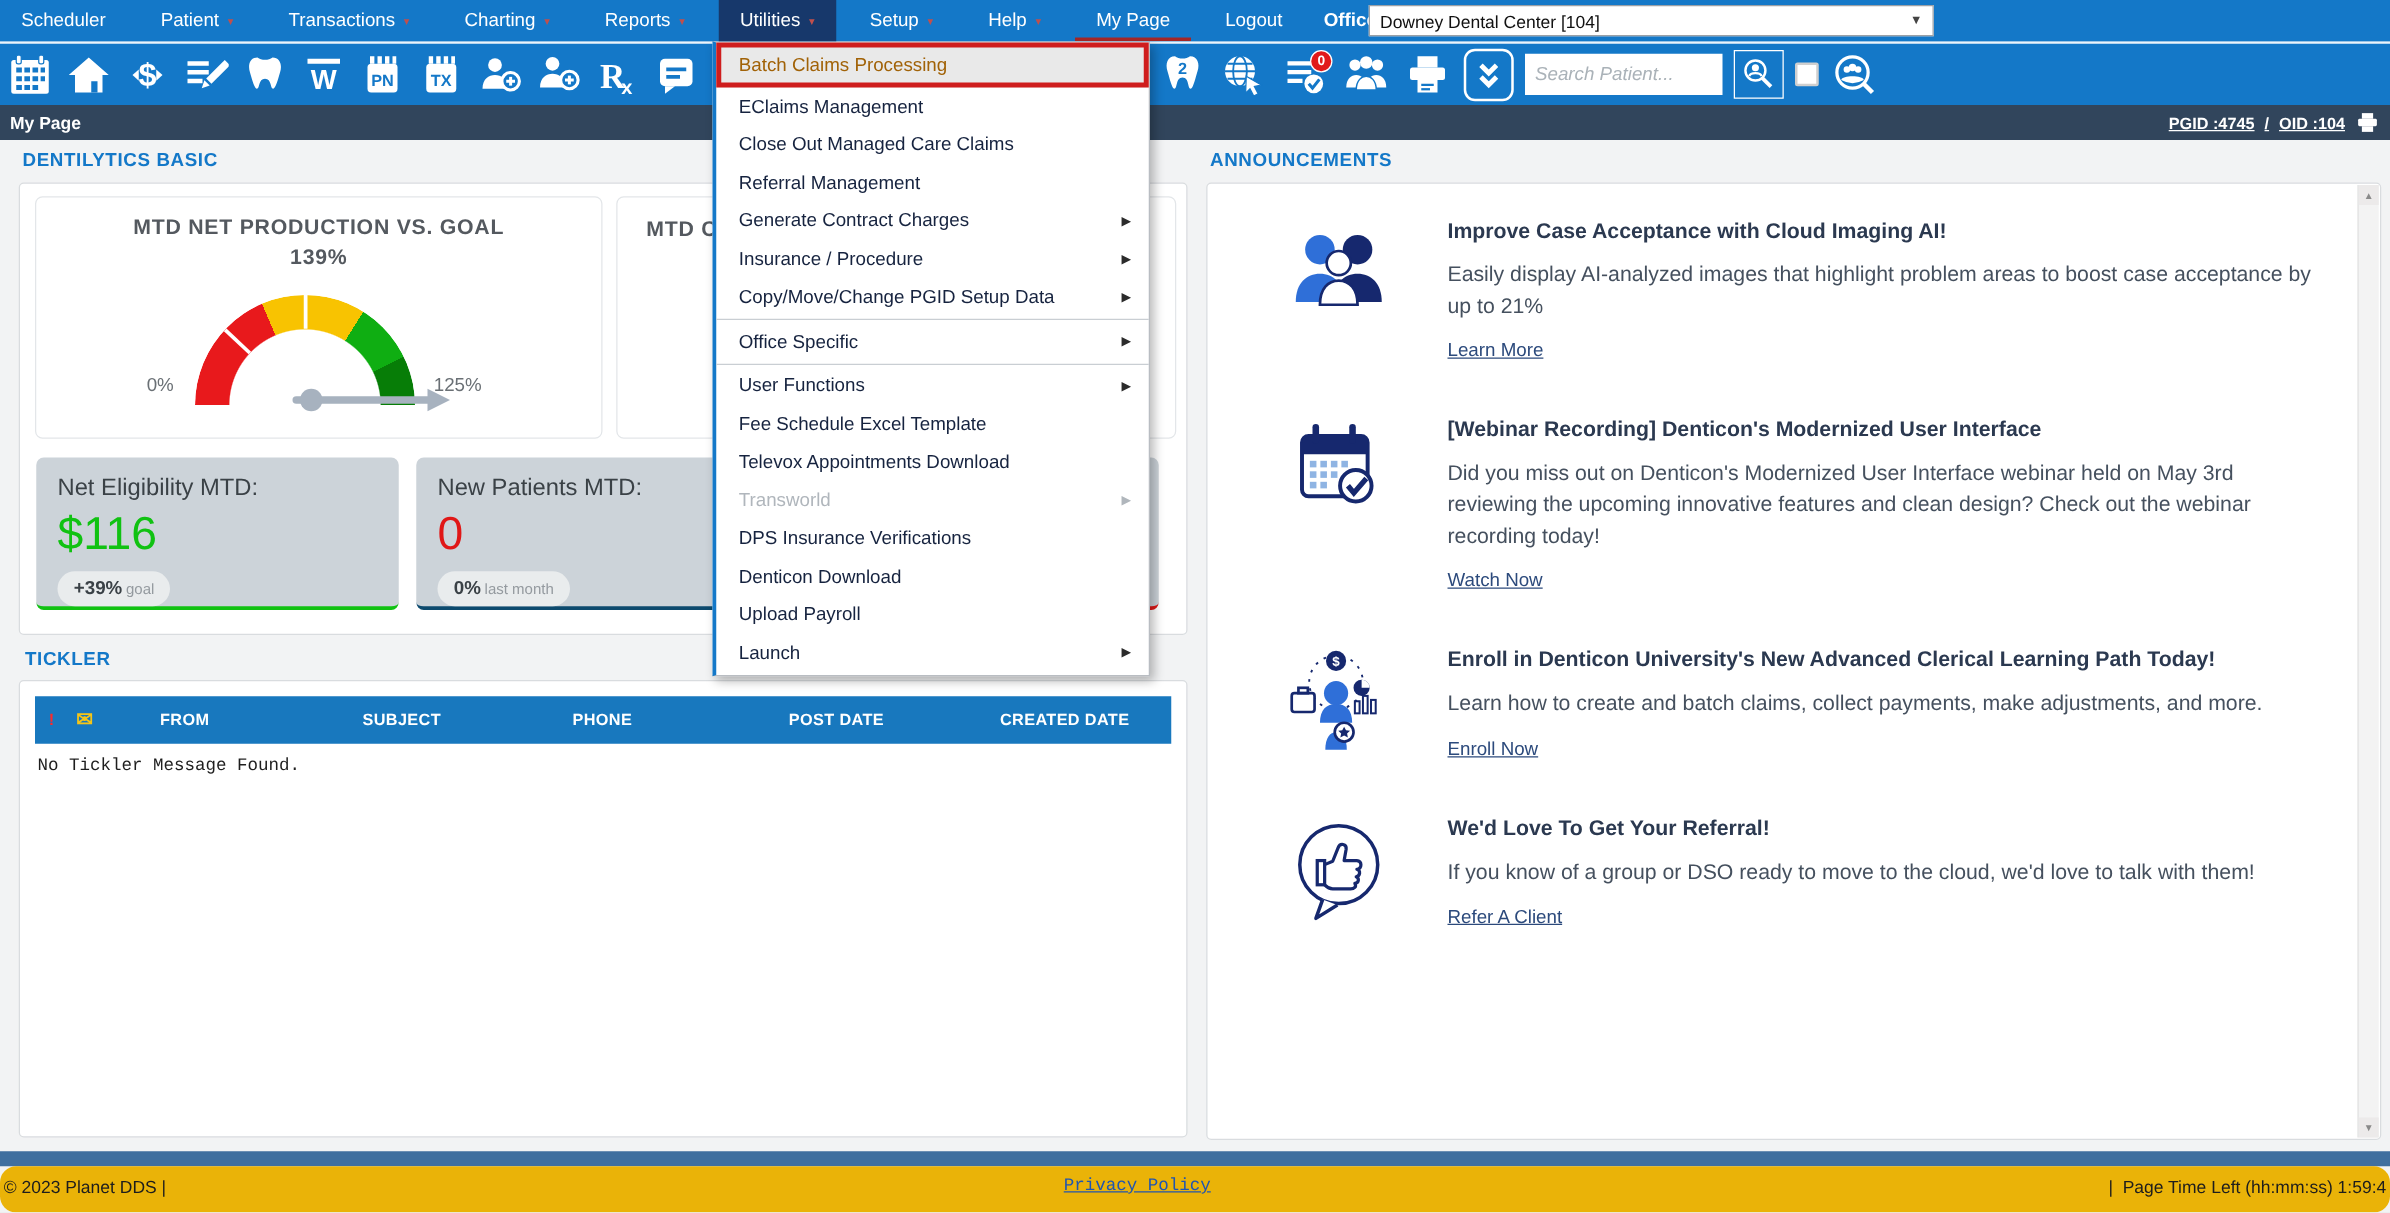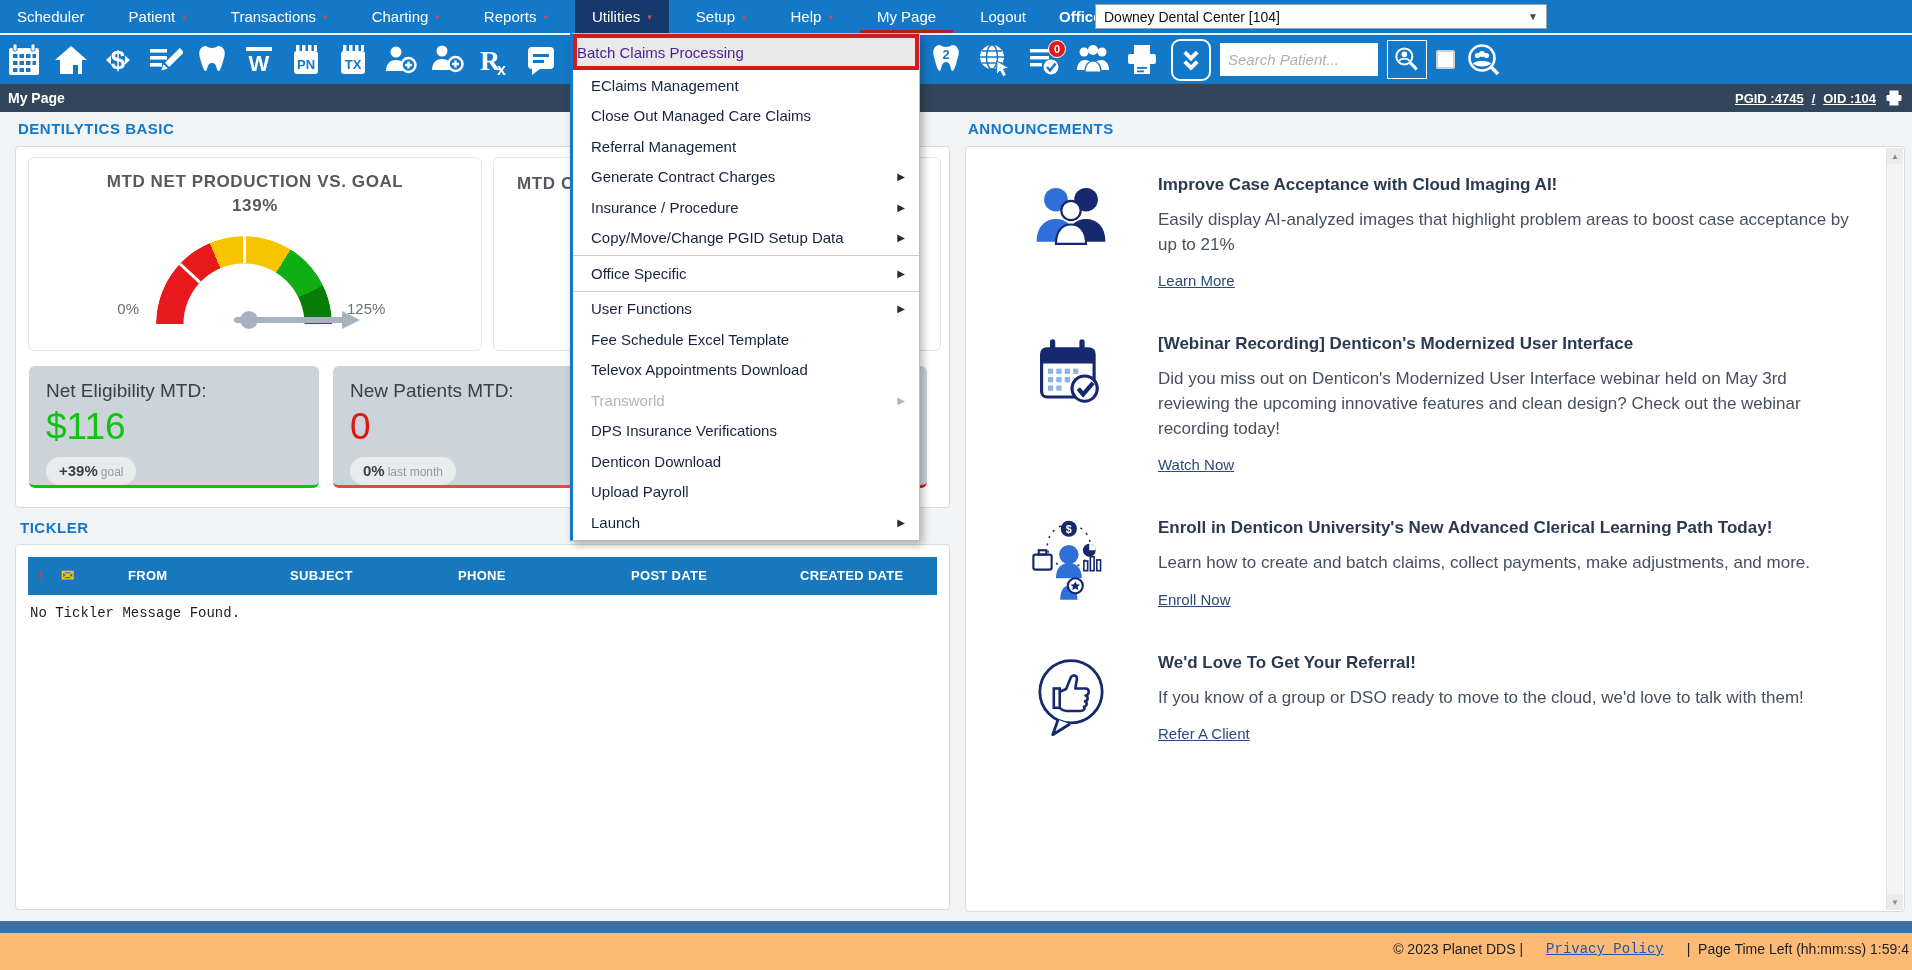--- a/index.html
+++ b/index.html
@@ -77,37 +77,37 @@
   .tempty{position:absolute;left:14px;top:60px;font-size:14px;color:#1e1e1e;font-family:Liberation Mono, monospace;}
   
   .menu{position:absolute;left:570px;top:33px;width:350px;background:#fff;border:1px solid #b9bdc2;
         border-left:3px solid #1478c8;box-shadow:3px 4px 8px rgba(0,0,0,.28);z-index:50;box-sizing:border-box;
         padding-bottom:2px;}
   .mi{height:30.5px;display:flex;align-items:center;justify-content:space-between;padding:0 14px 0 18px;
       font-size:15px;color:#16233f;cursor:pointer;white-space:nowrap;}
   .mi .arr{color:#2b2b2b;font-size:10px;}
   .mi.disabled{color:#b0b6bc;}
   .mi-hl{border:4px solid #cf1d1d;background:#e9e9e9;height:28px;display:flex;align-items:center;
-      font-size:15px;color:#4c1d95;cursor:pointer;}
+      padding-left:14px;font-size:15px;color:#a16207;cursor:pointer;}
   .msep{border-top:1px solid #c9ced3;margin:2px 0;}
   
   .ann-scroll{position:absolute;top:1px;right:1px;bottom:1px;width:16px;background:#f3f3f3;border-left:1px solid #e2e2e2;}
   .ann-scroll .sb{position:absolute;left:0;width:16px;height:16px;background:#eceaea;color:#8a8a8a;font-size:8px;
       display:flex;align-items:center;justify-content:center;cursor:pointer;}
   .ann-body{position:absolute;left:0;top:0;right:17px;bottom:0;overflow:hidden;padding:28px 20px 0 55px;}
   .ann-item{display:flex;gap:37px;margin-bottom:44px;}
   .ann-icon{width:100px;flex-shrink:0;display:flex;justify-content:center;align-items:flex-start;}
   .ann-text{width:700px;}
   .ann-title{font-size:17px;font-weight:bold;color:#2b3950;}
   .ann-bodytext{font-size:17px;color:#45505e;line-height:1.45;margin-top:13px;}
   .ann-link{display:inline-block;margin-top:15px;font-size:15px;color:#2c4a7c;text-decoration:underline;cursor:pointer;}
   
   .footstrip{position:absolute;left:0;right:0;top:921px;height:12px;background:#3f6f9f;}
-  .footer{position:absolute;left:0;right:0;top:933px;bottom:0;background:#fdba74;display:flex;
-          justify-content:flex-end;align-items:flex-start;padding-top:8px;font-size:14px;color:#1d1d1d;}
+  .footer{position:absolute;left:0;right:0;top:933px;bottom:0;background:#eab308;display:flex;
+          justify-content:space-between;align-items:flex-start;padding-top:8px;font-size:14px;color:#1d1d1d;border-radius:13px;}
   .footer a{color:#2055b0;text-decoration:underline;cursor:pointer;margin:0 20px;font-family:Liberation Mono, monospace;}
   .footer .fseg{margin:0 3px;white-space:pre;}
 </style>
 </head>
 <body>
 
 <div class="screen">
 
   <div class="topnav">
     <div class="nav-item">
@@ -404,21 +404,21 @@
       <span class="gtitle-part">MTD C</span>
     </div>
 
     <div class="kcard" style="left:13px;border-bottom:3px solid #10c212;">
       <div class="ktitle">Net Eligibility MTD:</div>
       <div class="kvalue" style="color:#10c212;">$116</div>
       <div class="kpill">
         <span class="pv">+39%</span><span class="pl">goal</span>
       </div>
     </div>
-    <div class="kcard" style="left:317px;border-bottom:3px solid #ef4444;">
+    <div class="kcard" style="left:317px;border-bottom:3px solid #0c4a6e;">
       <div class="ktitle">New Patients MTD:</div>
       <div class="kvalue" style="color:#e01717;">0</div>
       <div class="kpill">
         <span class="pv">0%</span><span class="pl">last month</span>
       </div>
     </div>
     <div class="kcard" style="left:621px;border-bottom:3px solid #e01717;"></div>
   </div>
 
   <div class="sec-label" style="left:20px;top:519px;">TICKLER</div>

